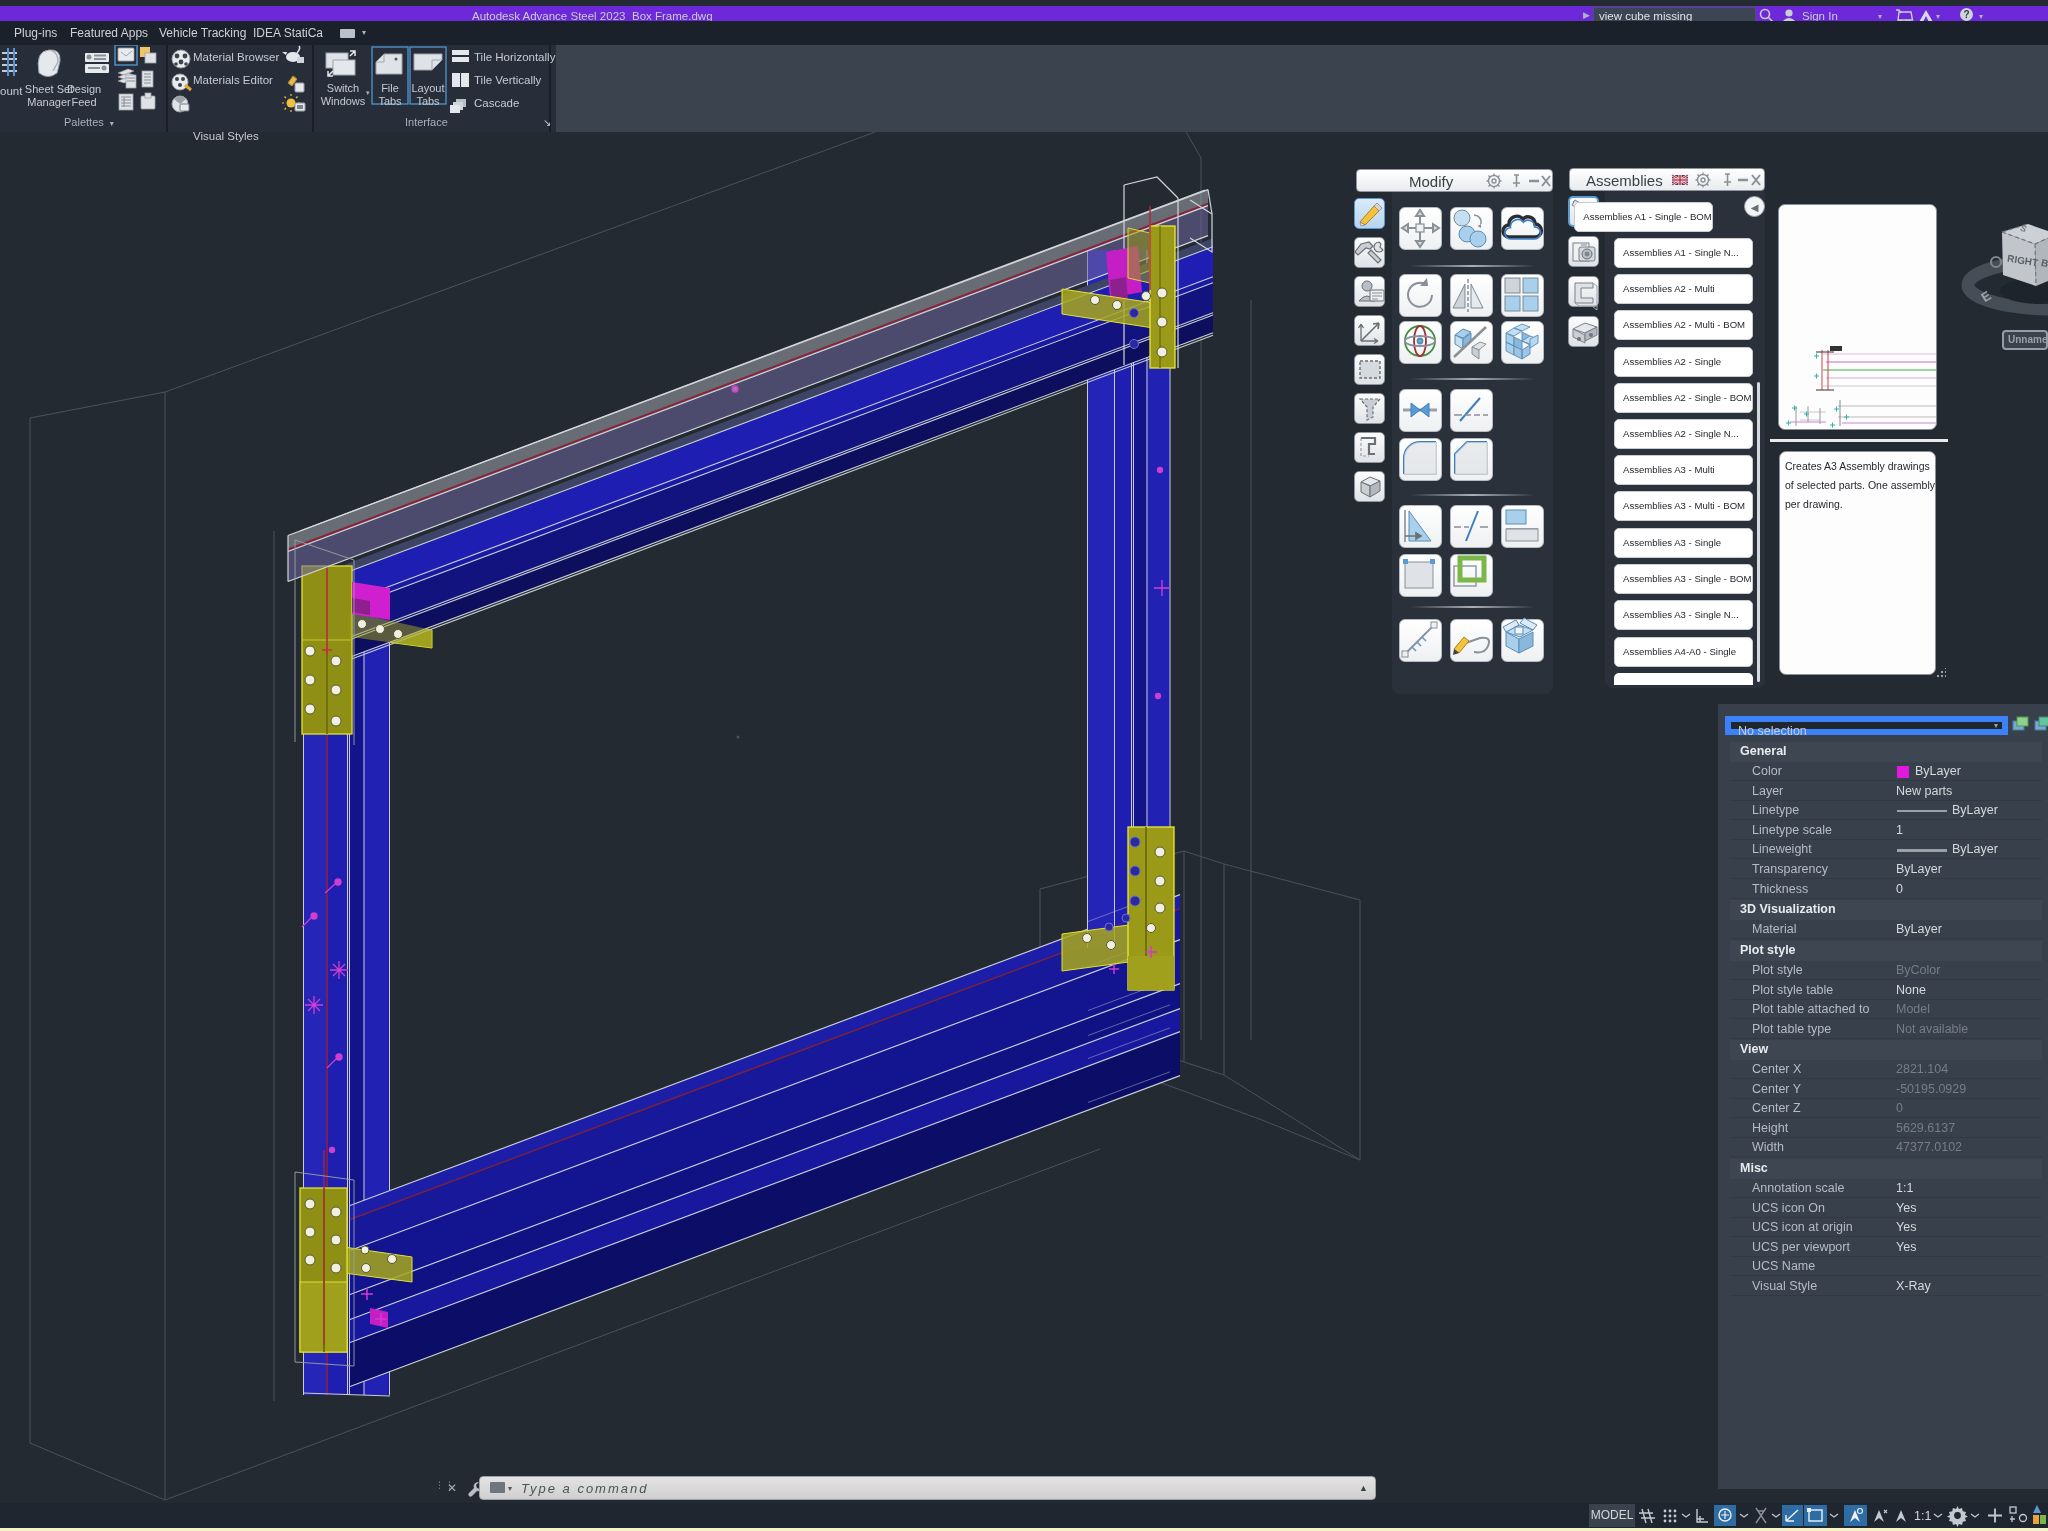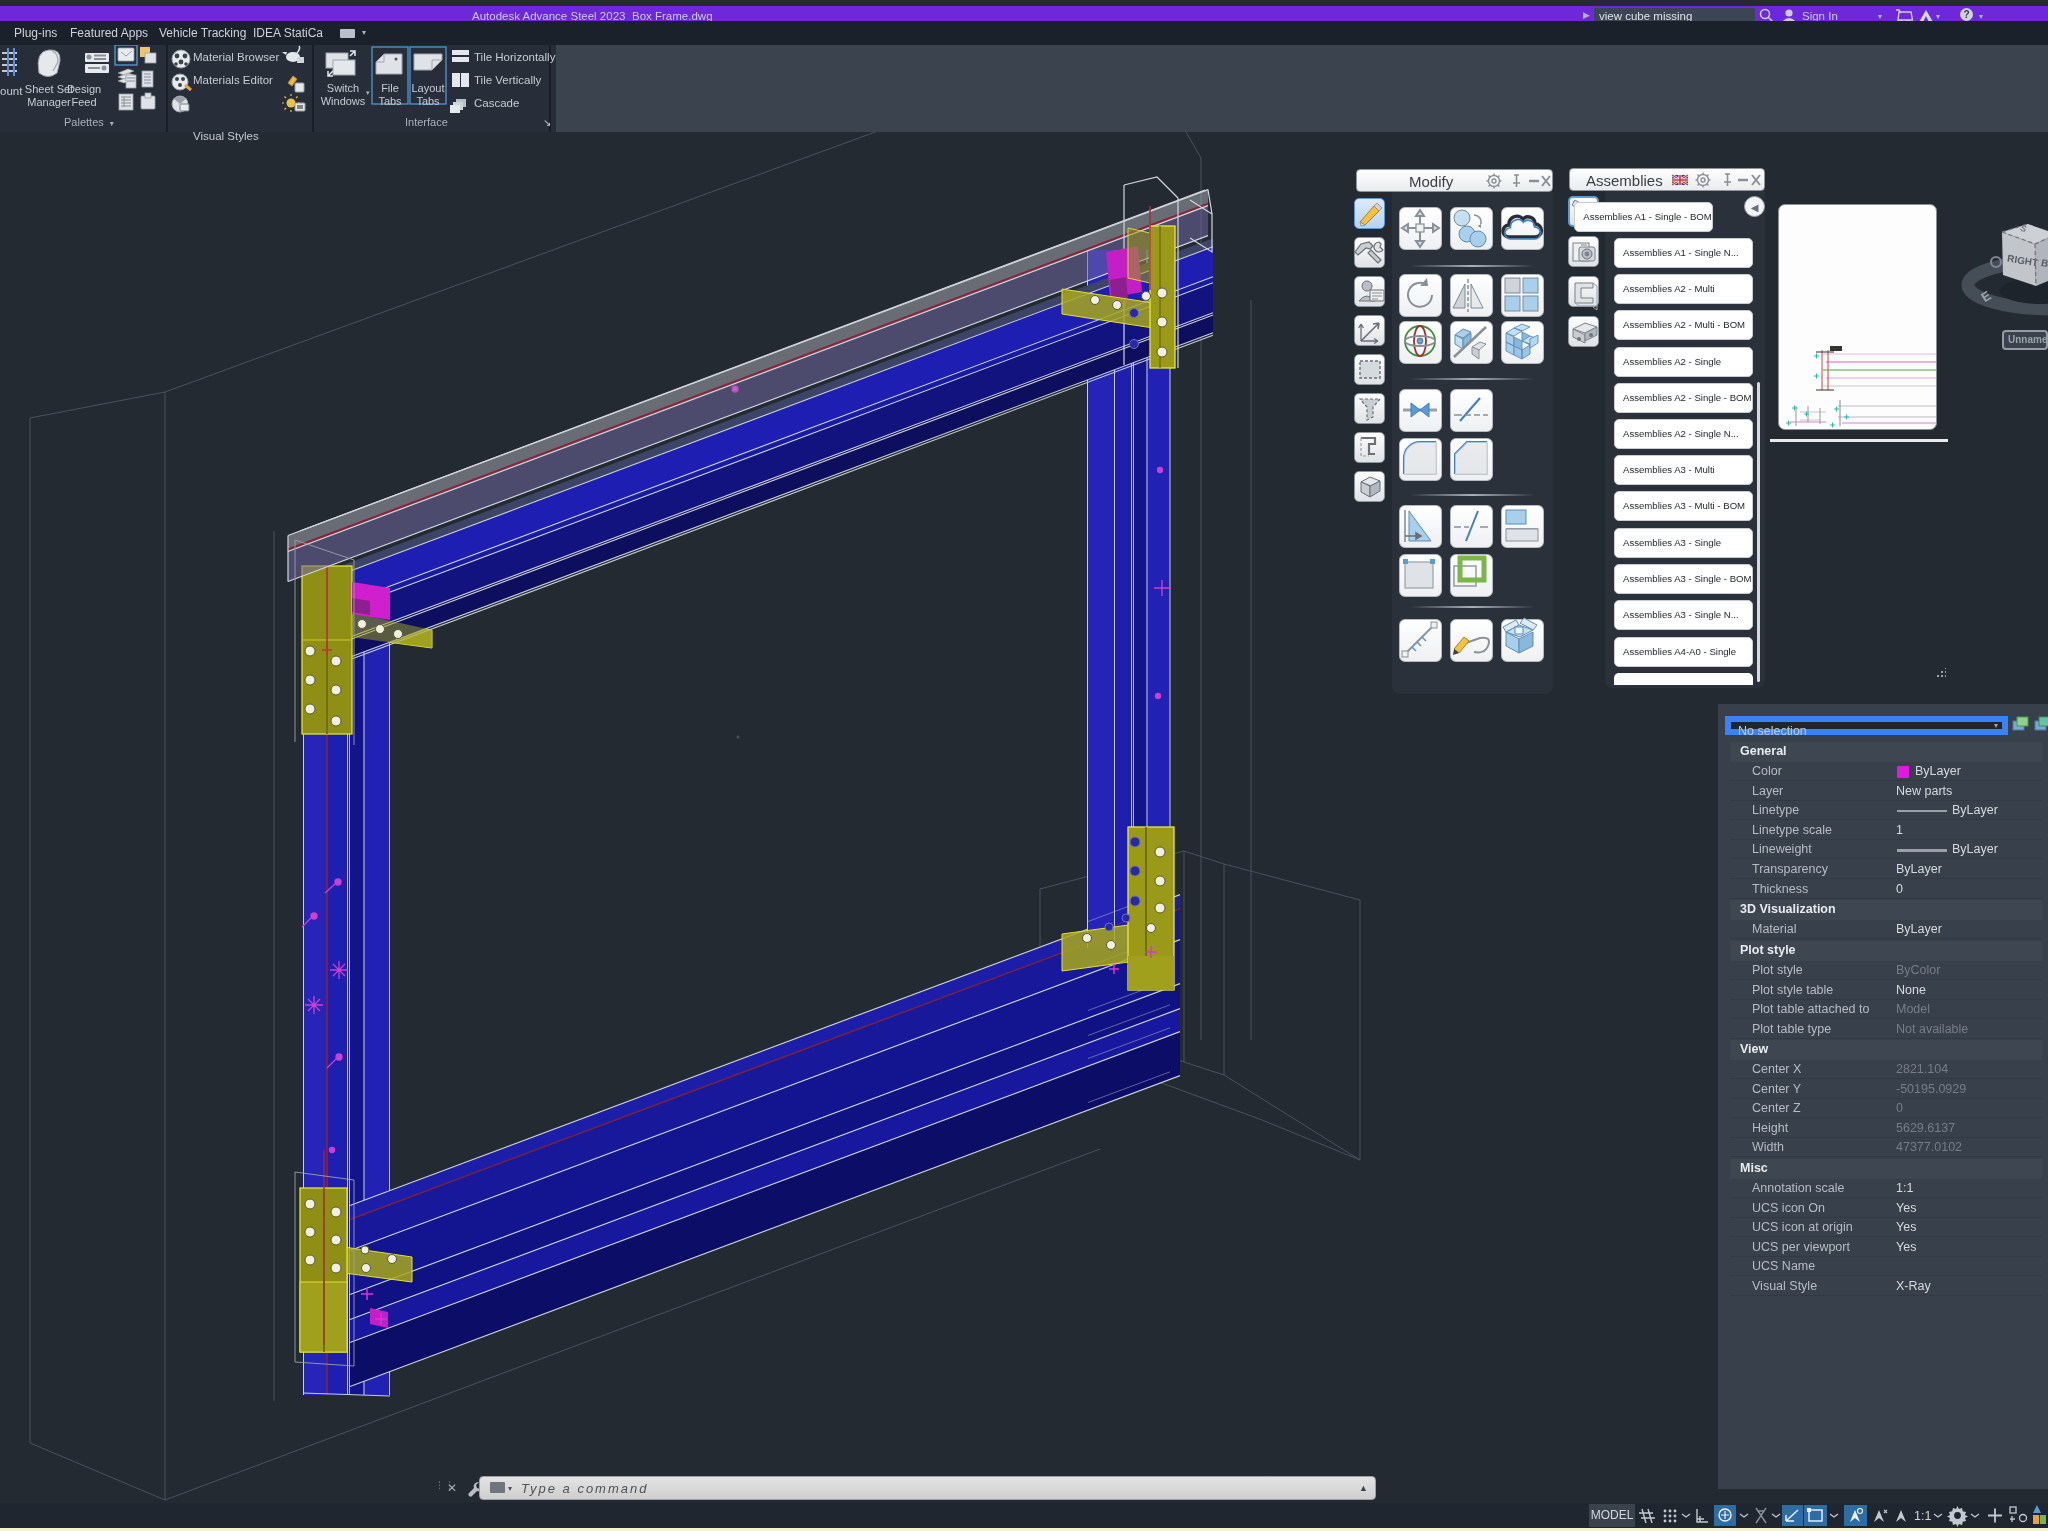--- a/index.html
+++ b/index.html
@@ -763,20 +763,21 @@
       <path d="M12 218 h36" stroke="#cc88cc"></path>
       <path d="M64 219 H158" stroke="#cc88cc"></path>
       <g stroke="#2ab8a8">
         <path d="M36 152 h5 M38.5 149.5 v5 M36 172 h5 M38.5 169.5 v5"></path>
         <path d="M14 204 h5 M16.5 201.5 v5 M26 210 h5 M28.5 207.5 v5 M56 205 h5 M58.5 202.5 v5"></path>
         <path d="M8 219 h5 M10.5 216.5 v5 M52 221 h5 M54.5 218.5 v5 M66 213 h5 M68.5 210.5 v5"></path>
       </g>
     </g>
   </svg>
   <div class="abs" style="left:1770px;top:439px;width:178px;height:2.5px;background:#e8eaee;"></div>
+  <div class="abs" style="left:1779px;top:451px;width:157px;height:224px;background:#fdfdfe;border:1.5px solid #8a9097;border-radius:7px;color:#24282d;font-size:10.5px;line-height:19px;padding:5px 3px 5px 5px;white-space:nowrap;">Creates A3 Assembly drawings<br>of selected parts. One assembly<br>per drawing.</div>
   <div class="abs" style="left:1936px;top:668px;width:10px;height:10px;background:
     radial-gradient(circle at 2px 8px,#9aa0a8 1px,transparent 1.5px),
     radial-gradient(circle at 6px 8px,#9aa0a8 1px,transparent 1.5px),
     radial-gradient(circle at 6px 4px,#9aa0a8 1px,transparent 1.5px),
     radial-gradient(circle at 10px 8px,#9aa0a8 1px,transparent 1.5px),
     radial-gradient(circle at 10px 4px,#9aa0a8 1px,transparent 1.5px),
     radial-gradient(circle at 10px 0px,#9aa0a8 1px,transparent 1.5px);"></div>
 
   <svg class="abs" style="left:1950px;top:205px;" width="98" height="150" viewBox="0 0 98 150">
     <ellipse cx="103" cy="80" rx="85" ry="24" fill="none" stroke="#454d57" stroke-width="13"></ellipse>

